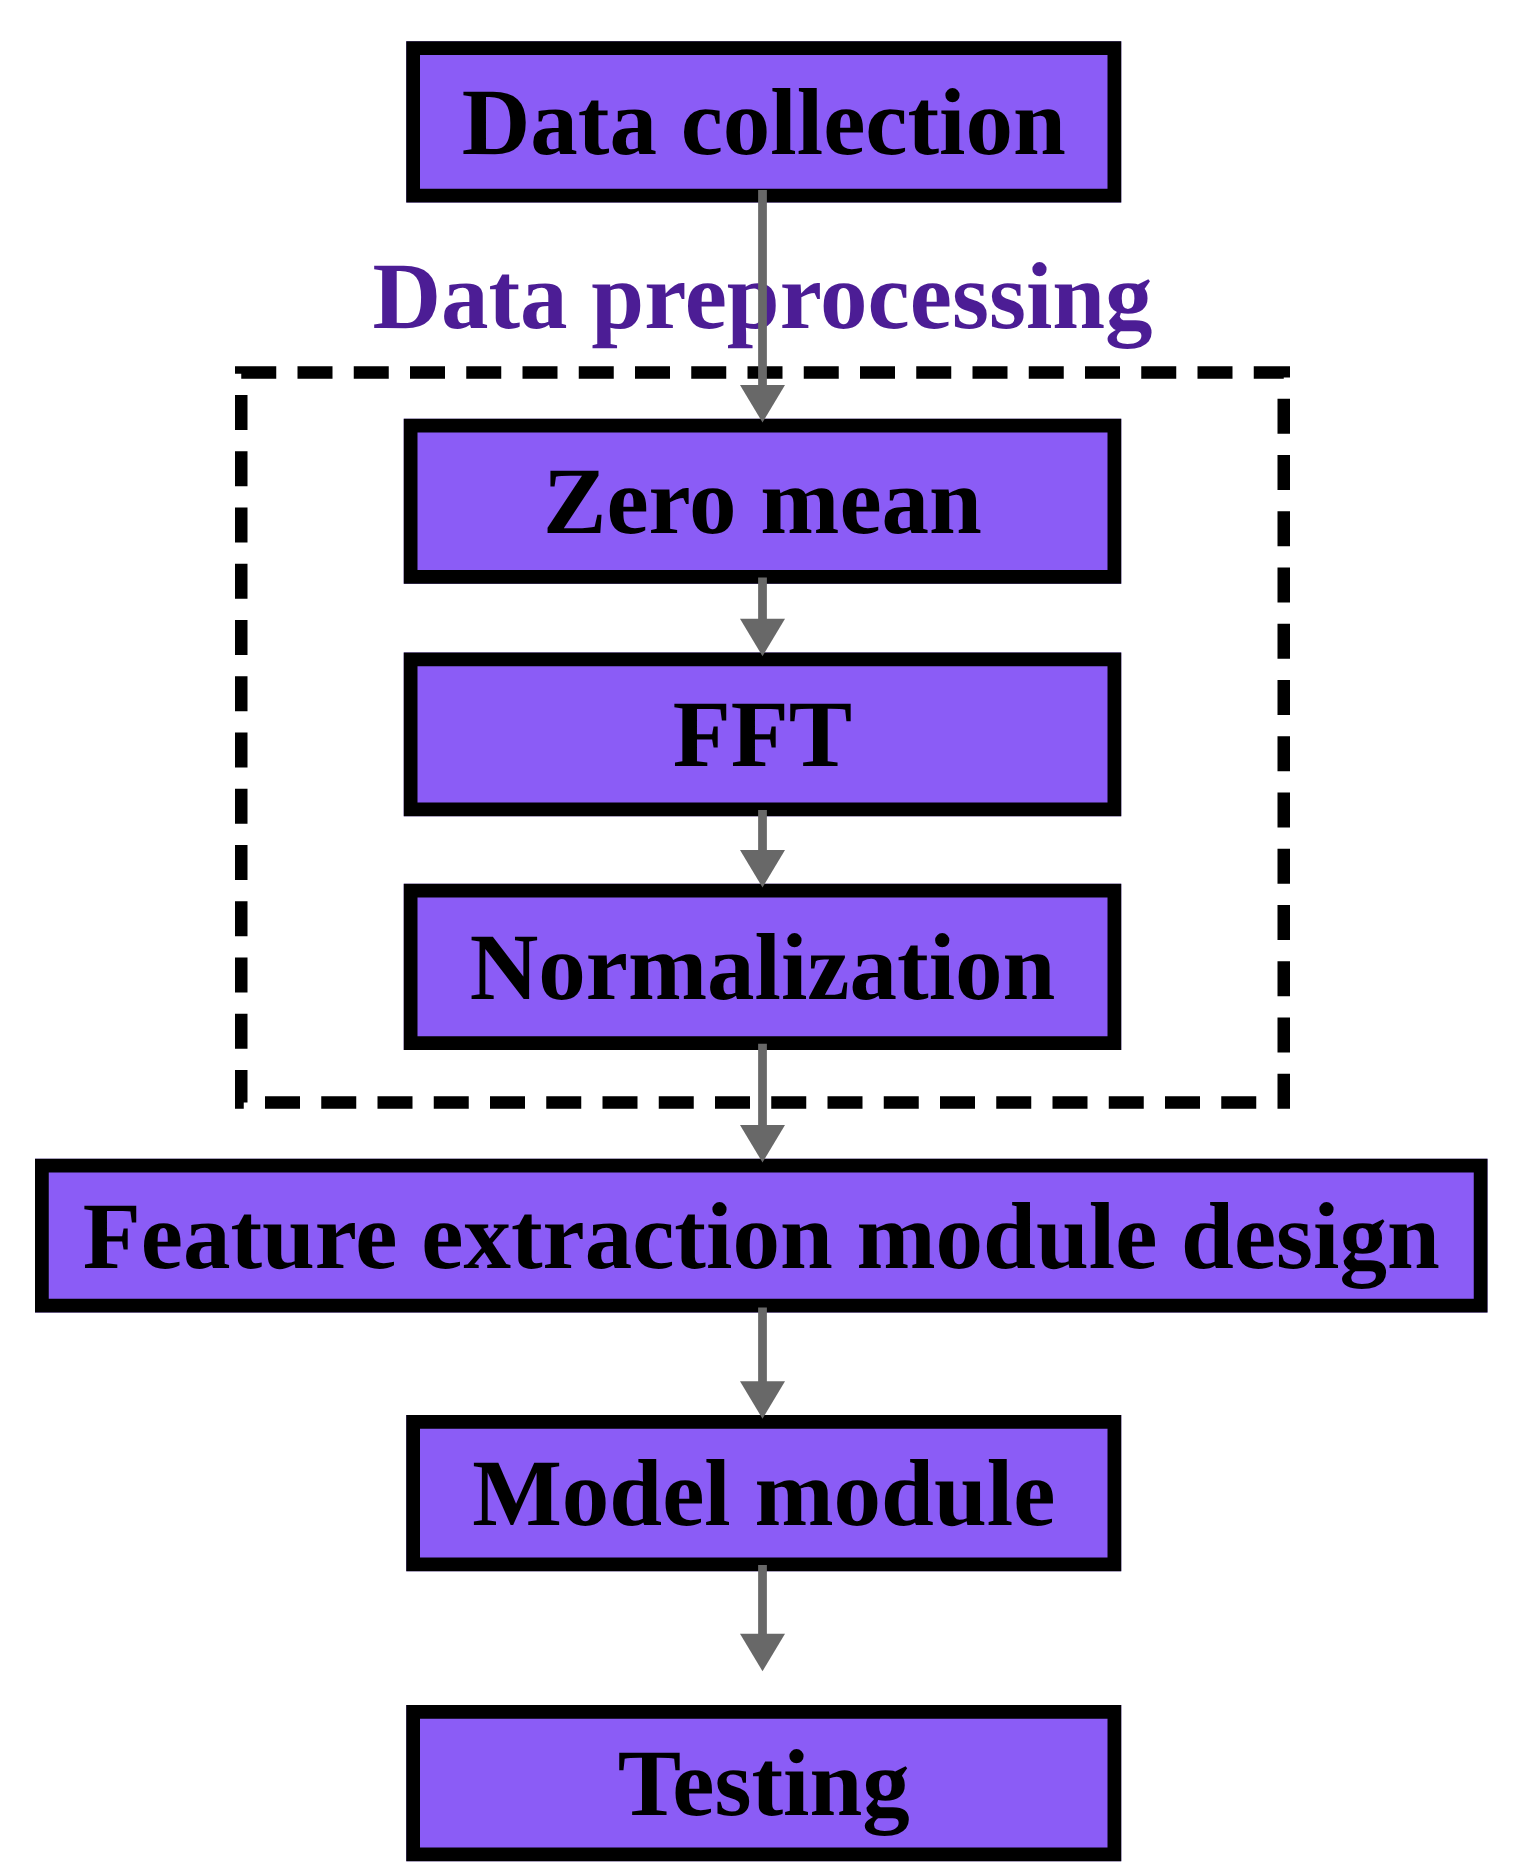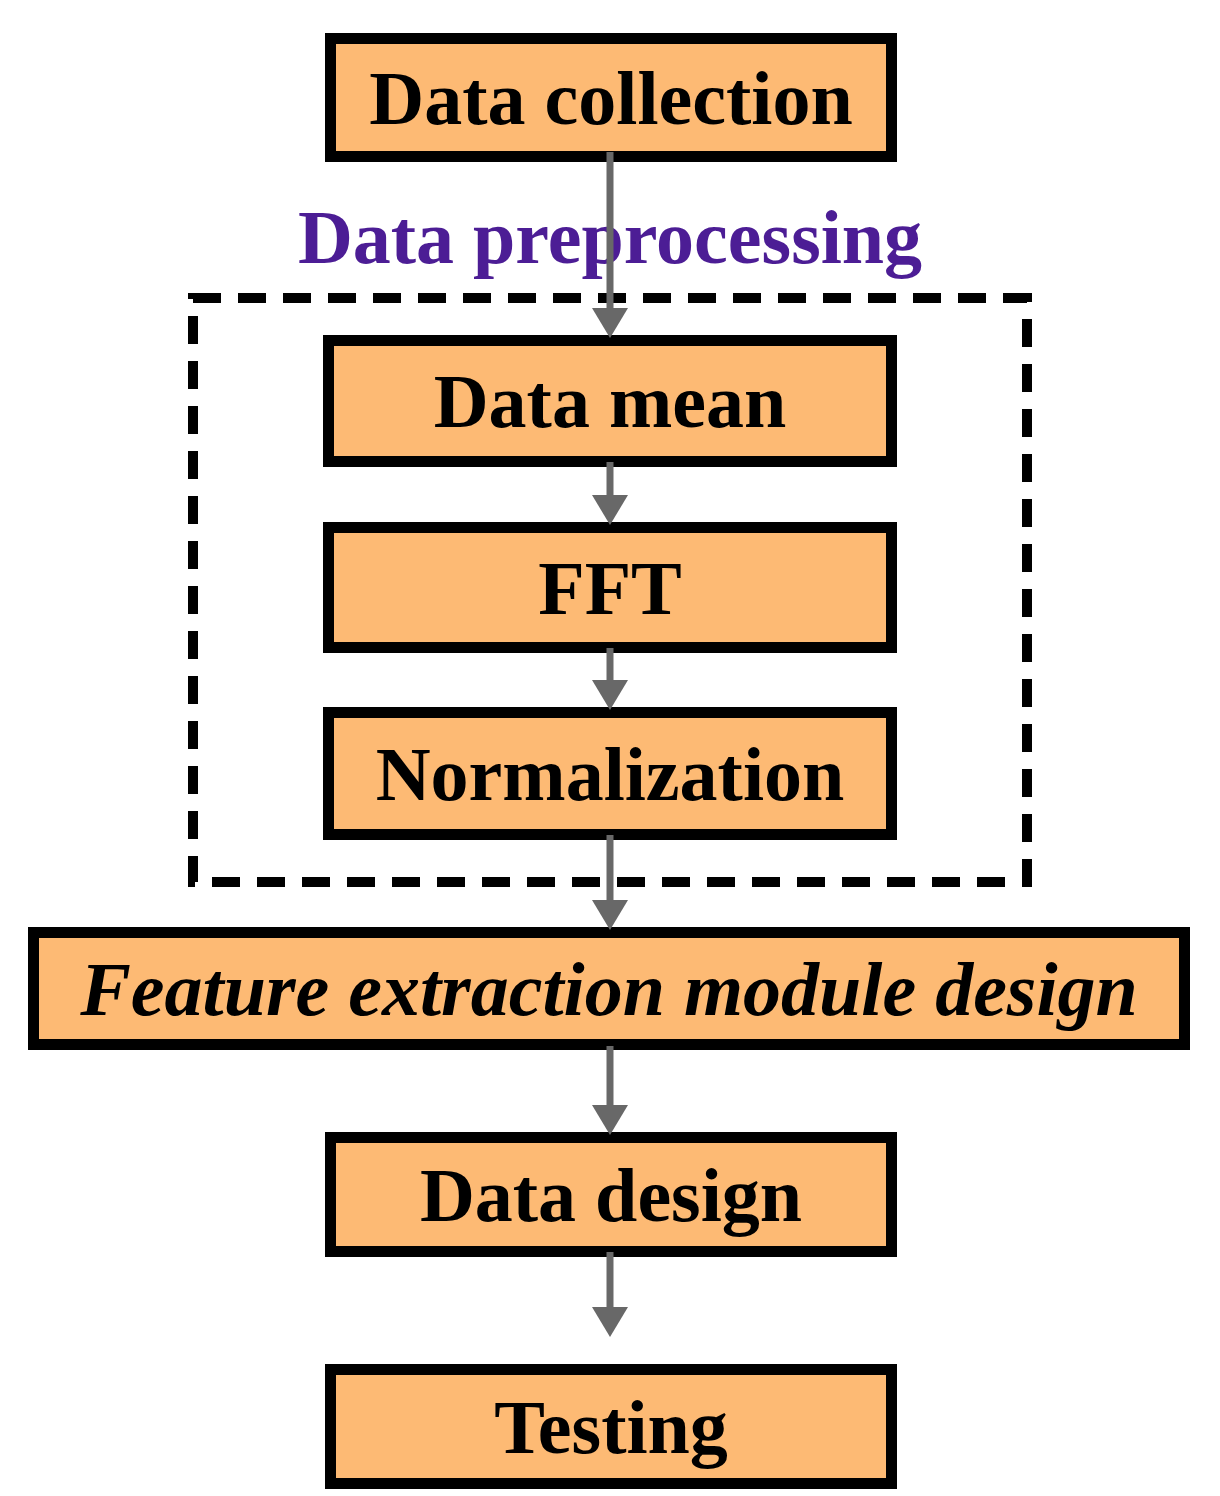--- a/index.html
+++ b/index.html
@@ -12,21 +12,21 @@
     width: 1220px;
     height: 1496px;
     background: #ffffff;
     font-family: "Liberation Serif", serif;
     overflow: hidden;
   }
   .node {
     position: absolute;
     box-sizing: border-box;
     border: 11px solid #000000;
-    background: #fdba74;
+    background: #8b5cf6;
     color: #000000;
     display: flex;
     align-items: center;
     justify-content: center;
     font-weight: bold;
     font-size: 76px;
     line-height: 1;
     white-space: nowrap;
     z-index: 1;
   }
@@ -50,42 +50,42 @@
     width: 1220px;
     height: 1496px;
     z-index: 2;
     pointer-events: none;
   }
   
   .n-data-collection { left: 325px; top: 33px;  width: 572px;  height: 129px; }
   .n-zero-mean       { left: 323px; top: 335px; width: 574px;  height: 132px; }
   .n-fft             { left: 323px; top: 522px; width: 574px;  height: 131px; }
   .n-normalization   { left: 323px; top: 707px; width: 574px;  height: 133px; }
-  .n-feature         { left: 28px;  top: 927px; width: 1162px; height: 123px; font-style: italic; }
+  .n-feature         { left: 28px;  top: 927px; width: 1162px; height: 123px; }
   .n-model           { left: 325px; top: 1132px; width: 572px; height: 125px; }
   .n-testing         { left: 325px; top: 1333px; width: 572px; height: 125px; margin-top: 31px; }
 </style>
 </head>
 <body>
 
 <div class="canvas">
 
   <div class="group-label">Data preprocessing</div>
 
   <div class="node n-data-collection">Data collection</div>
 
-  <div class="node n-zero-mean">Data mean</div>
+  <div class="node n-zero-mean">Zero mean</div>
 
   <div class="node n-normalization">Normalization</div>
 
   <div class="node n-fft">FFT</div>
 
   <div class="node n-feature">Feature extraction module design</div>
 
-  <div class="node n-model">Data design</div>
+  <div class="node n-model">Model module</div>
 
   <div class="node n-testing">Testing</div>
 
   <svg class="overlay" viewBox="0 0 1220 1496" xmlns="http://www.w3.org/2000/svg">
 
     <rect x="193" y="298" width="834" height="584" fill="none" stroke="#000000" stroke-width="10" stroke-dasharray="28 17"></rect>
 
     <g>
       <line x1="610" y1="152" x2="610" y2="312" stroke="#686868" stroke-width="7"></line>
       <polygon points="610,338 592,308 628,308" fill="#686868"></polygon>

